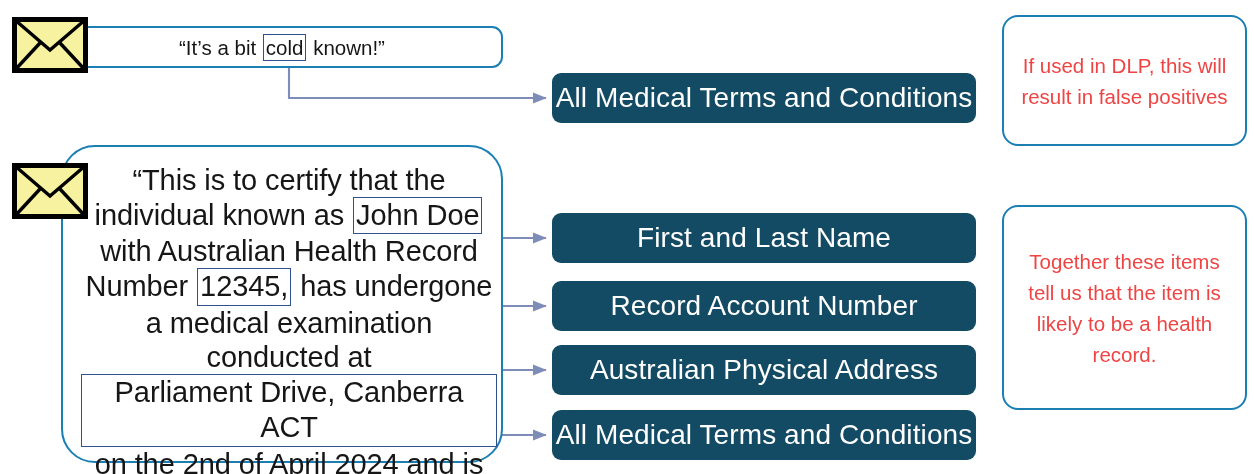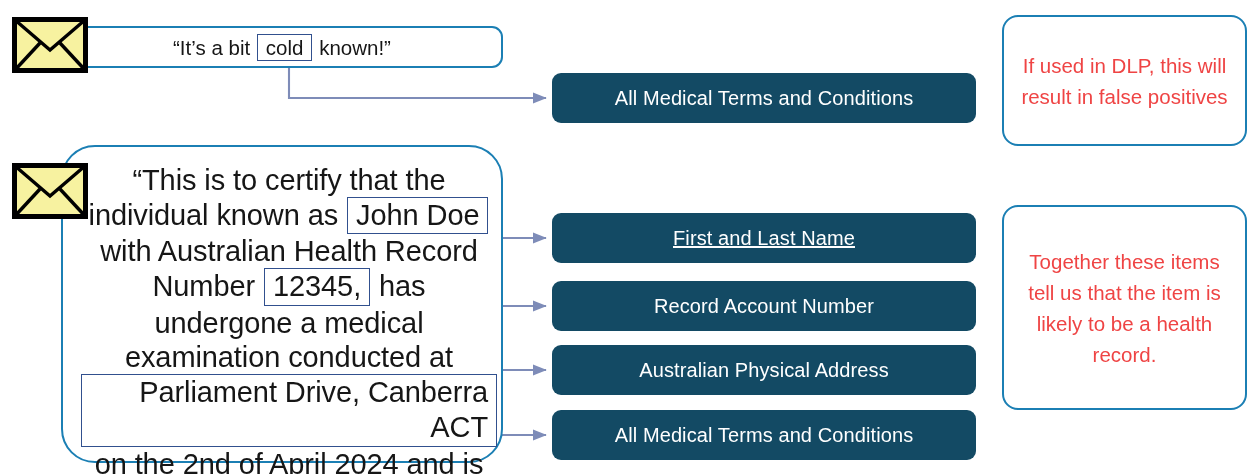--- a/index.html
+++ b/index.html
@@ -84,47 +84,46 @@
     font-size: 29px;
     line-height: 34px;
     letter-spacing: -0.1px;
   }
 
   
   .hl {
     display: inline-block;
     box-sizing: border-box;
     border: 1.6px solid #31508E;
-    padding: 0 8px;
+    padding: 0 2px;
     margin: 0 1px;
     line-height: 1.22;
     position: relative;
     background: transparent;
-    text-align: right;
   }
 
   
   .pill {
     position: absolute;
     box-sizing: border-box;
     background: #134A64;
     color: #ffffff;
     border-radius: 9px;
     display: flex;
     align-items: center;
     justify-content: center;
-    font-size: 20px;
+    font-size: 28px;
     letter-spacing: 0.1px;
     z-index: 4;
     left: 552px;
     width: 424px;
     height: 50px;
   }
   .pill-0 { top: 73px; }
-  .pill-1 { top: 213px; text-decoration: underline; }
+  .pill-1 { top: 213px; }
   .pill-2 { top: 281px; }
   .pill-3 { top: 345px; }
   .pill-4 { top: 410px; }
 
   
   .note {
     position: absolute;
     box-sizing: border-box;
     background: #ffffff;
     border: 2.2px solid #1B7FB4;

